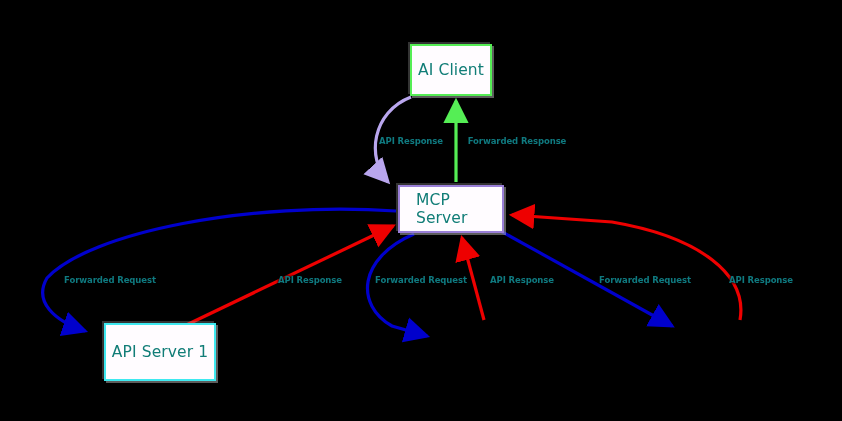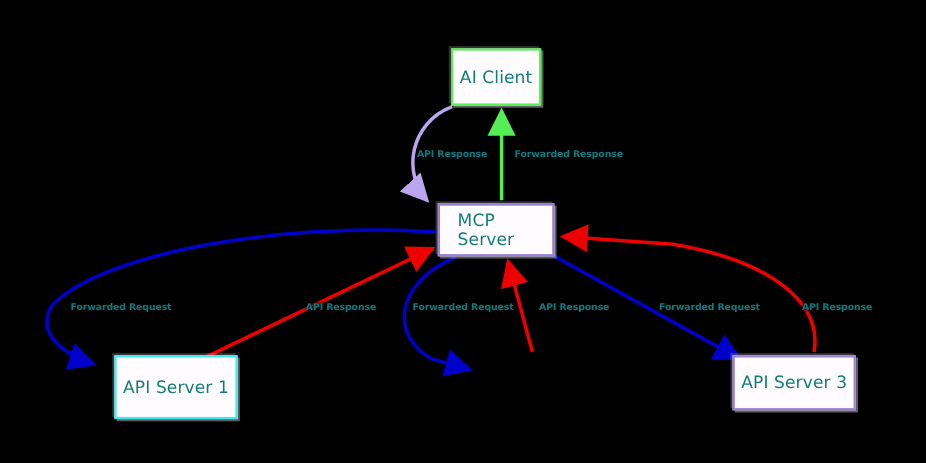--- a/index.html
+++ b/index.html
@@ -90,23 +90,20 @@
 
   <div class="node" style="left:398px; top:185px; width:106px; height:48px; border:2.5px solid #9a7fd8;padding-left:16px;">
     <span>MCP Server</span>
   </div>
 
   <div class="node" style="left:104px; top:323px; width:112px; height:58px; border:2.5px solid #3fe9f0;">
     <span>API Server 1</span>
   </div>
 
 
-  <div class="node" style="left:666px; top:323px; width:112px; height:50px; border:2.5px solid #9a7fd8;">
-    <span>API Server 3</span>
-  </div>
 
   <div class="edge-label" style="left:411px; top:141px; color:#0f7a80;">API Response</div>
 
   <div class="edge-label" style="left:517px; top:141px; color:#0f7a80;">Forwarded Response</div>
 
   <div class="edge-label" style="left:110px; top:280px; color:#0f7a80;">Forwarded Request</div>
 
   <div class="edge-label" style="left:310px; top:280px; color:#0f7a80;">API Response</div>
 
   <div class="edge-label" style="left:421px; top:280px; color:#0f7a80;">Forwarded Request</div>

